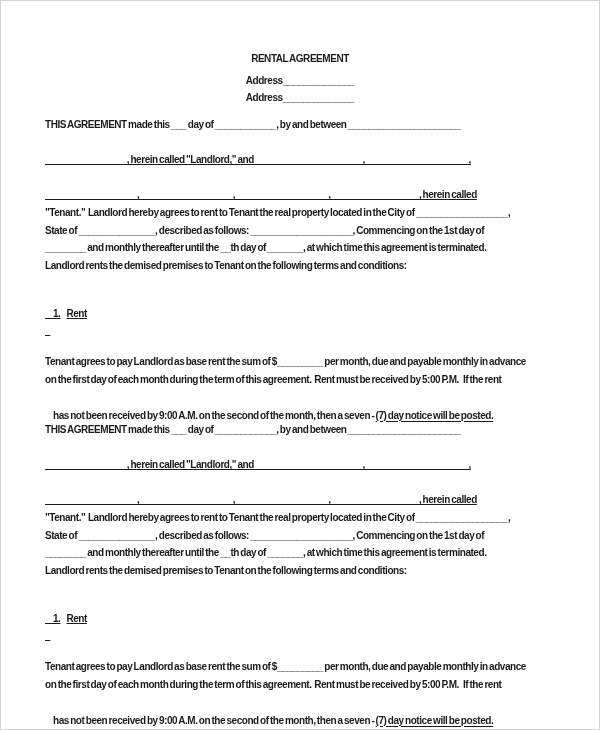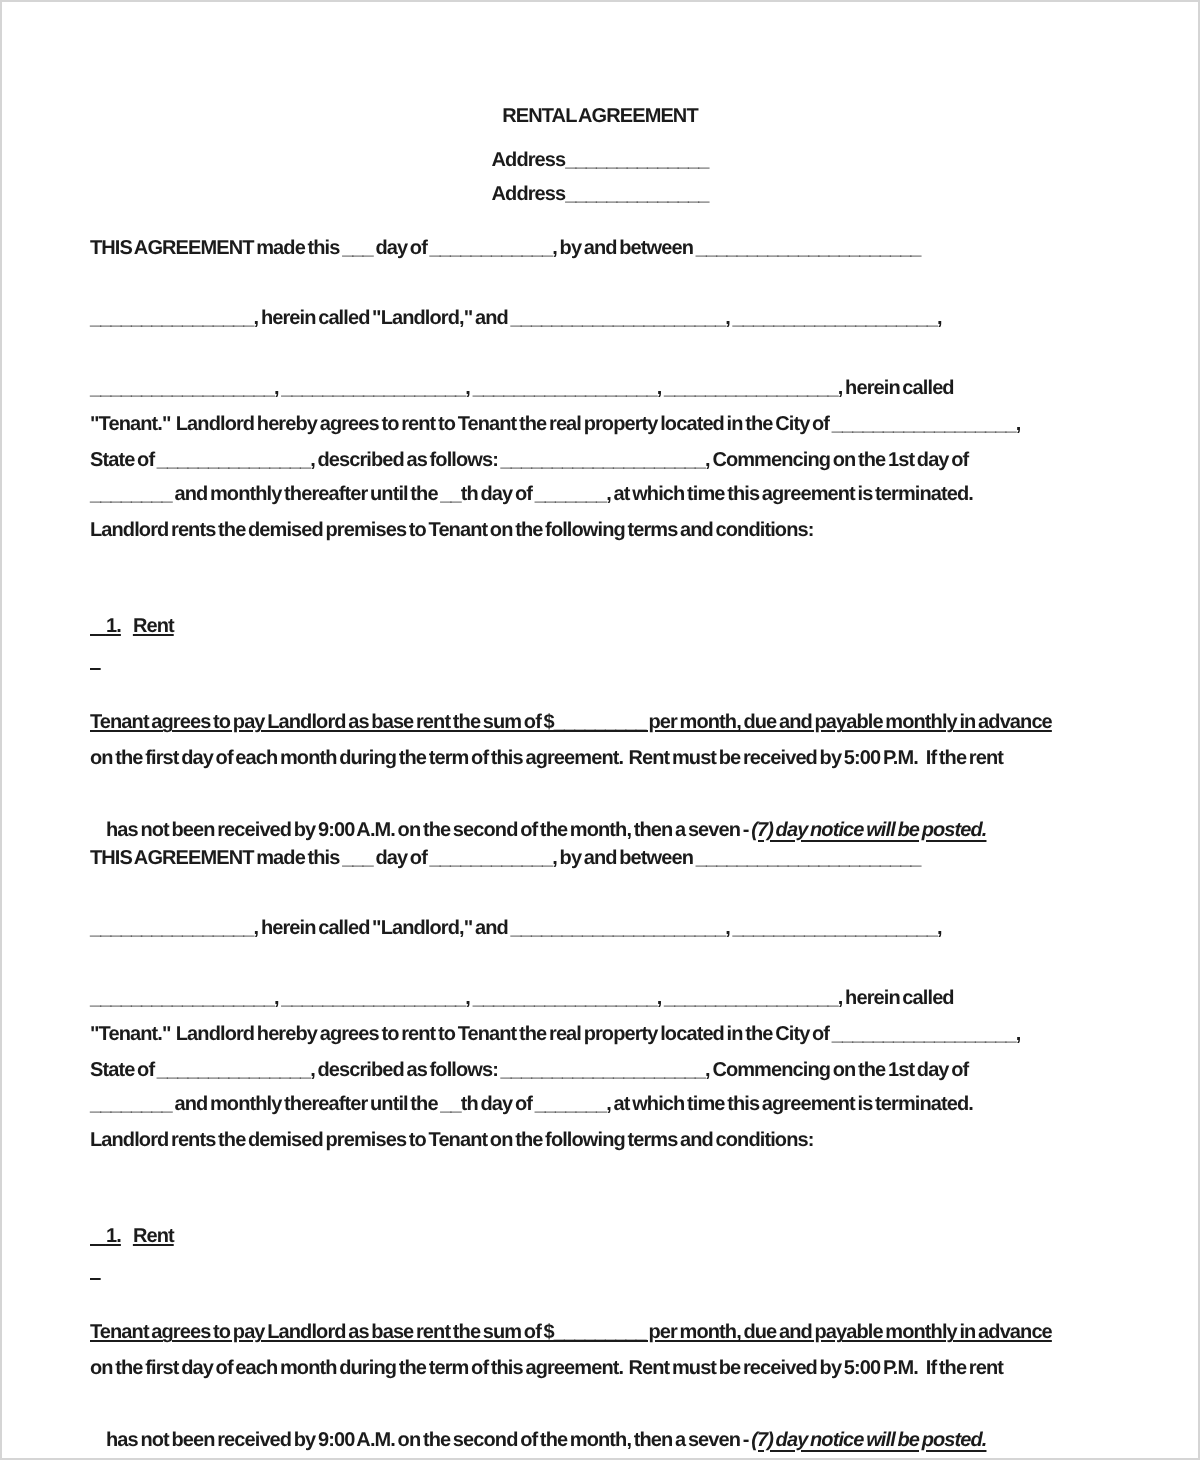--- a/index.html
+++ b/index.html
@@ -35,28 +35,27 @@
   }
   .doc-header .addr1 { margin-top: 4px; }
   .doc-header .addr2 { margin-top: 0px; }
   .block {
     position: absolute;
     left: 44px;
     width: 492px;
   }
   .block-1 { top: 115px; }
   .block-2 { top: 420px; }
-  .gap-blank   { margin-top: 17.4px; }
+  .gap-blank   { margin-top: 17.4px; text-decoration: underline; }
   .gap-section { margin-top: 12.3px; text-decoration: underline; }
-  .gap-para    { margin-top: 13.3px; text-decoration: underline; }
+  .gap-para    { margin-top: 13.3px; }
   .sec-title { margin-left: 6px; }
   .u {
     text-decoration: underline;
     text-underline-offset: 2px;
-    font-style: italic;
   }
 </style>
 </head>
 <body>
 
 <div class="page">
 
   <div class="doc-header">
     <div class="line">RENTAL AGREEMENT</div>
     <div class="line addr1">Address______________</div>

